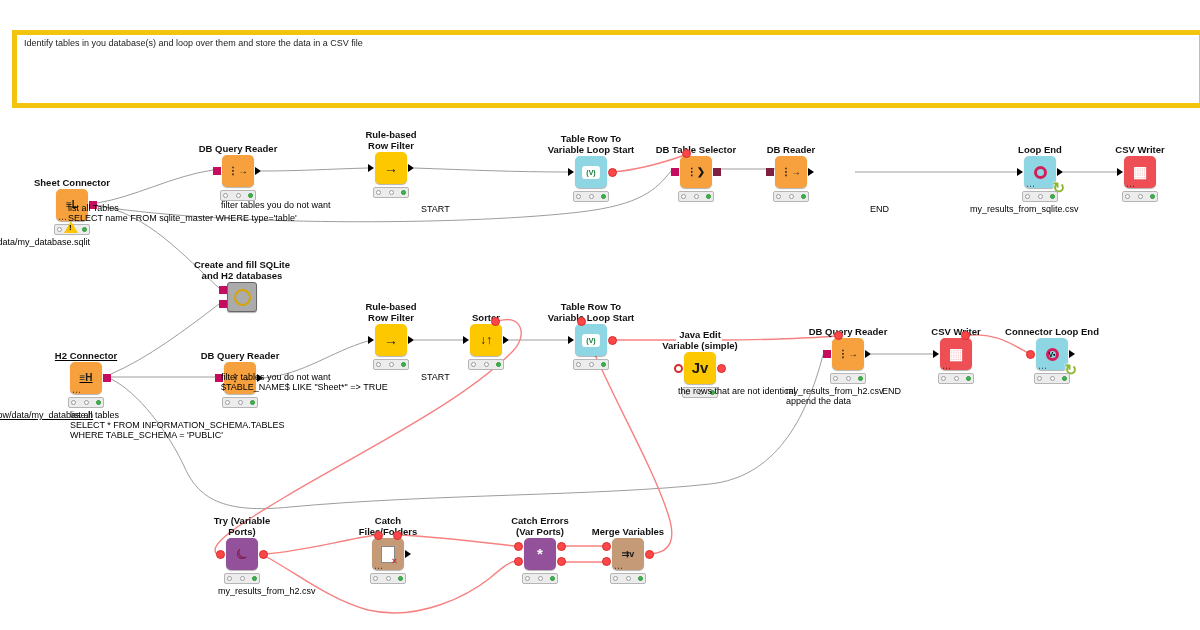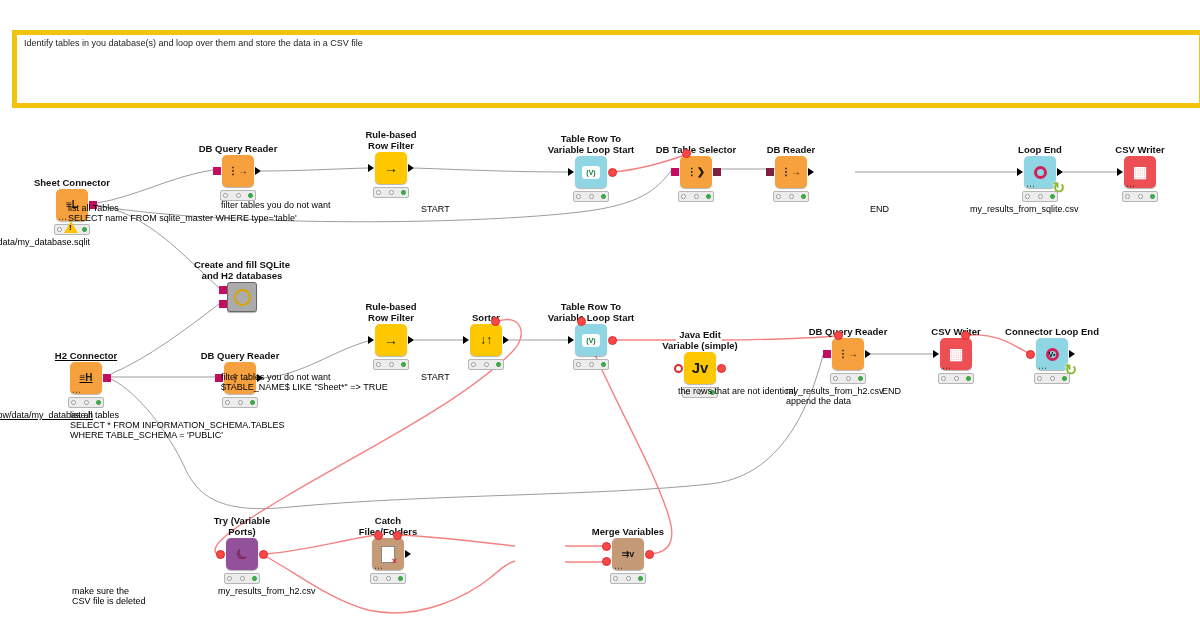--- a/index.html
+++ b/index.html
@@ -382,22 +382,20 @@
     <div class="nicon c-pu">
       <span class="glyph" style="color:#7b1f4d;font-size:14px;transform:rotate(-40deg);">☾</span>
       <span class="pvar" style="left:-10px;top:12px;"></span>
       <span class="pvar" style="right:-10px;top:12px;"></span>
     </div>
     <div class="tl">
       <span class="dot"></span>
         <span class="dot"></span>
         <span class="dot g"></span>
     </div>
-    <div class="ncomment">make sure the
-CSV file is deleted</div>
   </div>
 
   <div class="node" style="left:313px;top:515px;">
     <div class="nlabel">Catch
 Files/Folders</div>
     <div class="nicon c-tn">
       <span class="doc">
           <b>×</b>
         </span>
       <span class="mick">⋯</span>
@@ -406,20 +404,36 @@
       <span class="tin" style="right:-7px;top:12px;"></span>
     </div>
     <div class="tl">
       <span class="dot"></span>
         <span class="dot"></span>
         <span class="dot g"></span>
     </div>
     <div class="ncomment">my_results_from_h2.csv</div>
   </div>
 
+  <div class="node" style="left:465px;top:515px;">
+    <div class="nlabel">Catch Errors
+(Var Ports)</div>
+    <div class="nicon c-pu">
+      <span class="glyph" style="font-size:15px;">*</span>
+      <span class="pvar" style="left:-10px;top:4px;"></span>
+      <span class="pvar" style="left:-10px;bottom:4px;"></span>
+      <span class="pvar" style="right:-10px;top:4px;"></span>
+      <span class="pvar" style="right:-10px;bottom:4px;"></span>
+    </div>
+    <div class="tl">
+      <span class="dot"></span>
+        <span class="dot"></span>
+        <span class="dot g"></span>
+    </div>
+  </div>
 
   <div class="node" style="left:553px;top:515px;">
     <div class="nlabel">Merge Variables</div>
     <div class="nicon c-tn">
       <span class="glyph dark" style="font-size:9px;">⇉v</span>
       <span class="mick">⋯</span>
       <span class="pvar" style="left:-10px;top:4px;"></span>
       <span class="pvar" style="left:-10px;bottom:4px;"></span>
       <span class="pvar" style="right:-10px;top:12px;"></span>
     </div>

